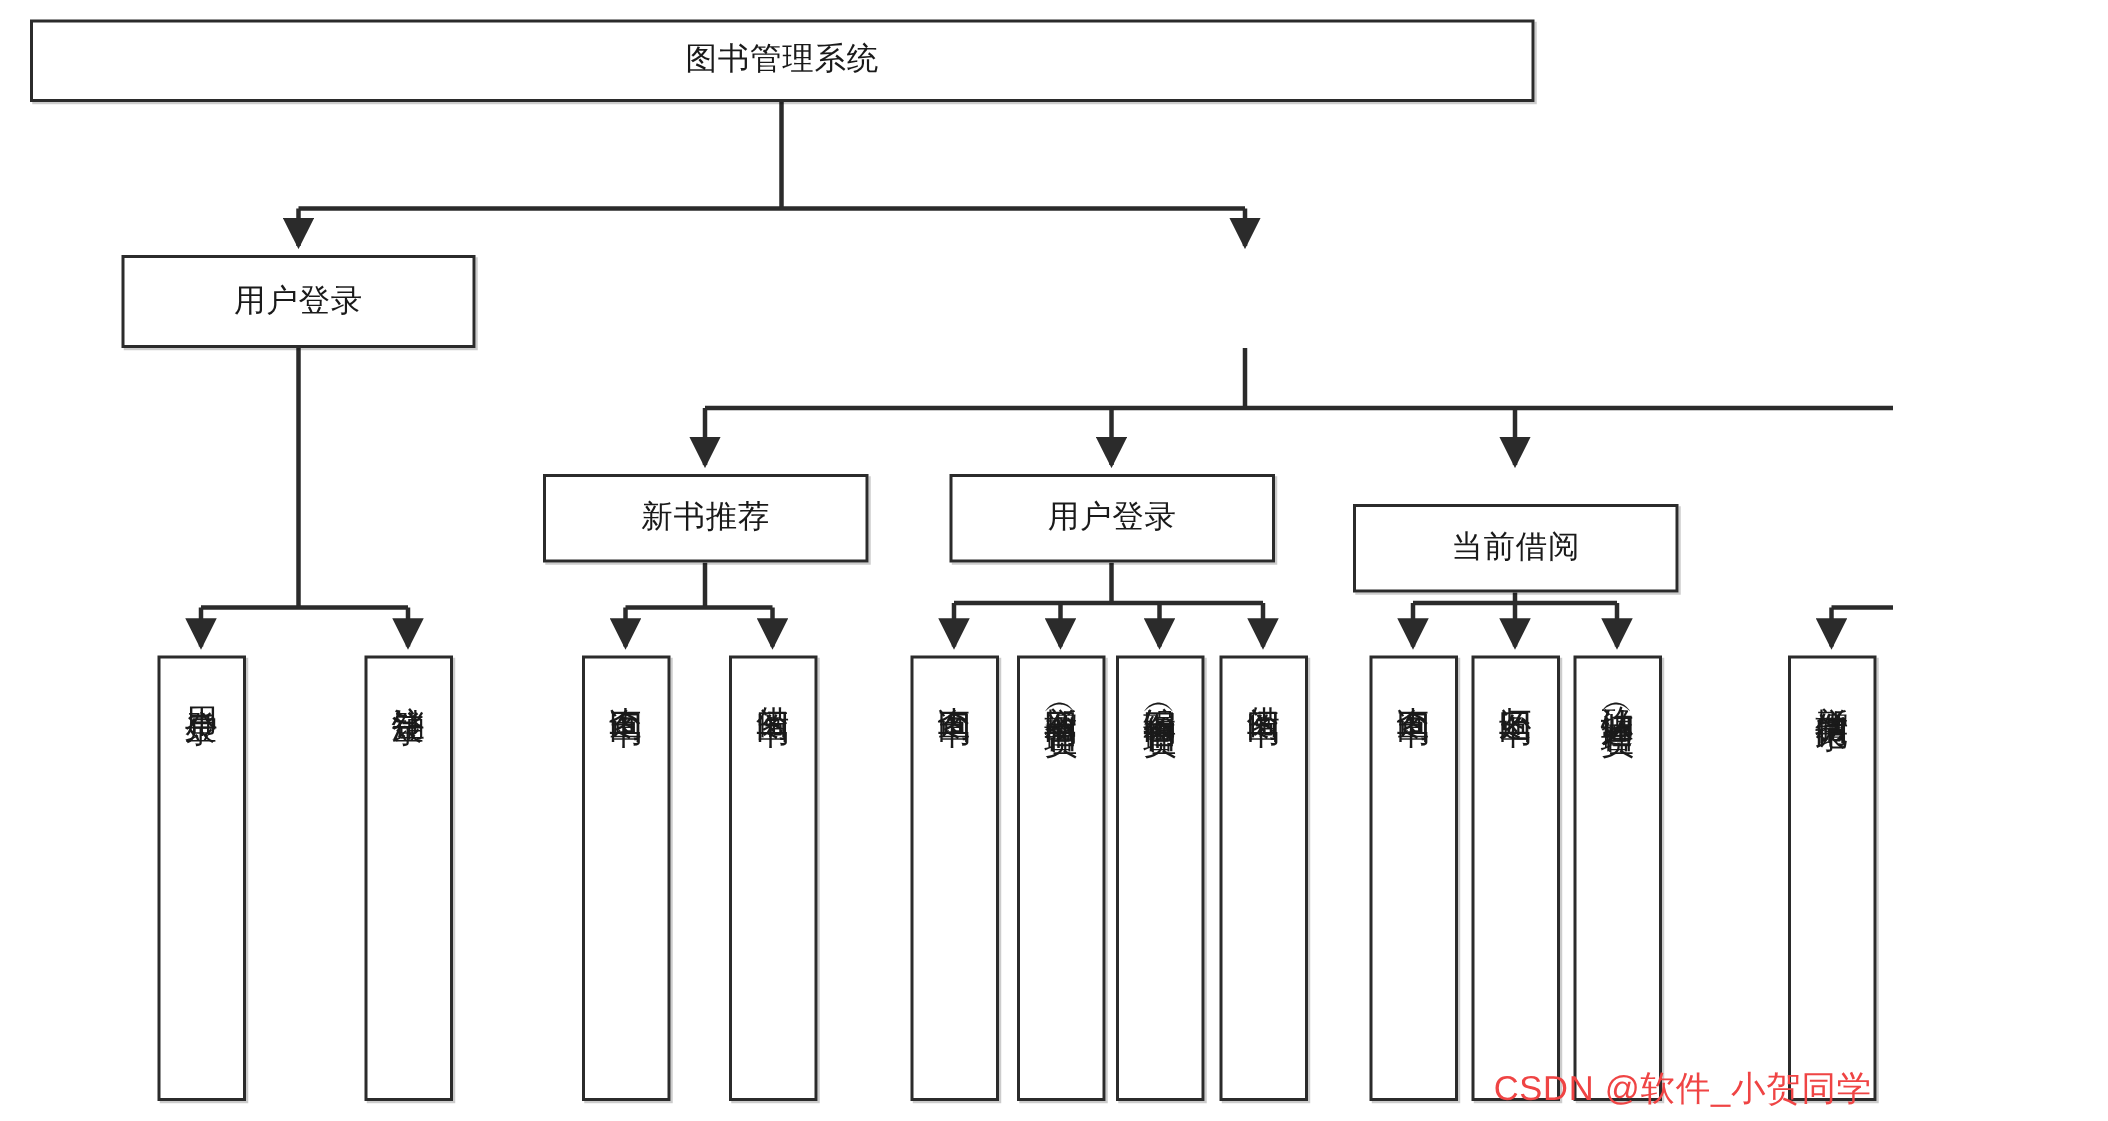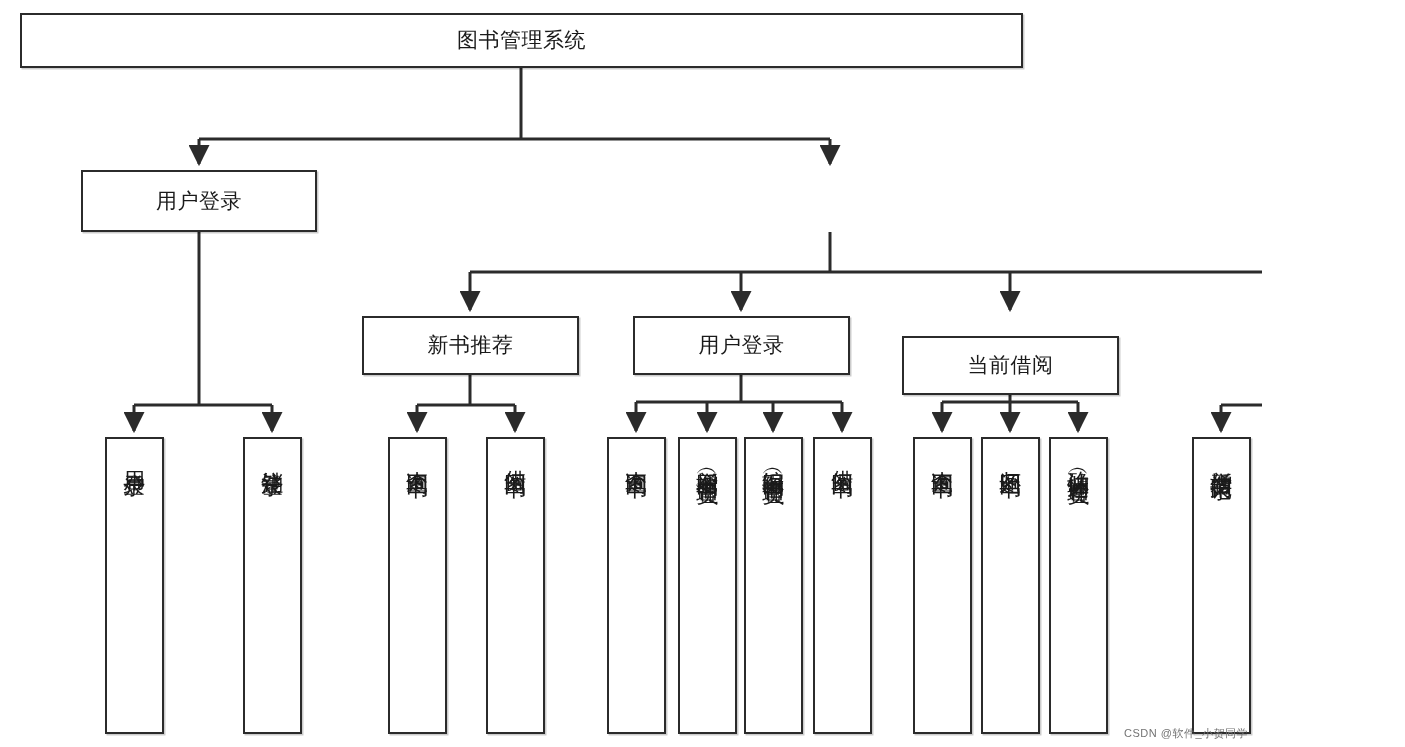--- a/index.html
+++ b/index.html
@@ -57,22 +57,22 @@
     text-orientation: upright;
     font-size: 22px;
     line-height: 1.06;
     letter-spacing: 2px;
     white-space: nowrap;
   }
   .watermark {
     position: absolute;
     right: 14px;
     bottom: 6px;
-    font-size: 11px;
-    color: #737373;
+    font-size: 23px;
+    color: #ef4444;
     letter-spacing: 0.5px;
     white-space: nowrap;
     user-select: none;
   }
 </style>
 </head>
 <body>
 
 <div id="canvas">
 

